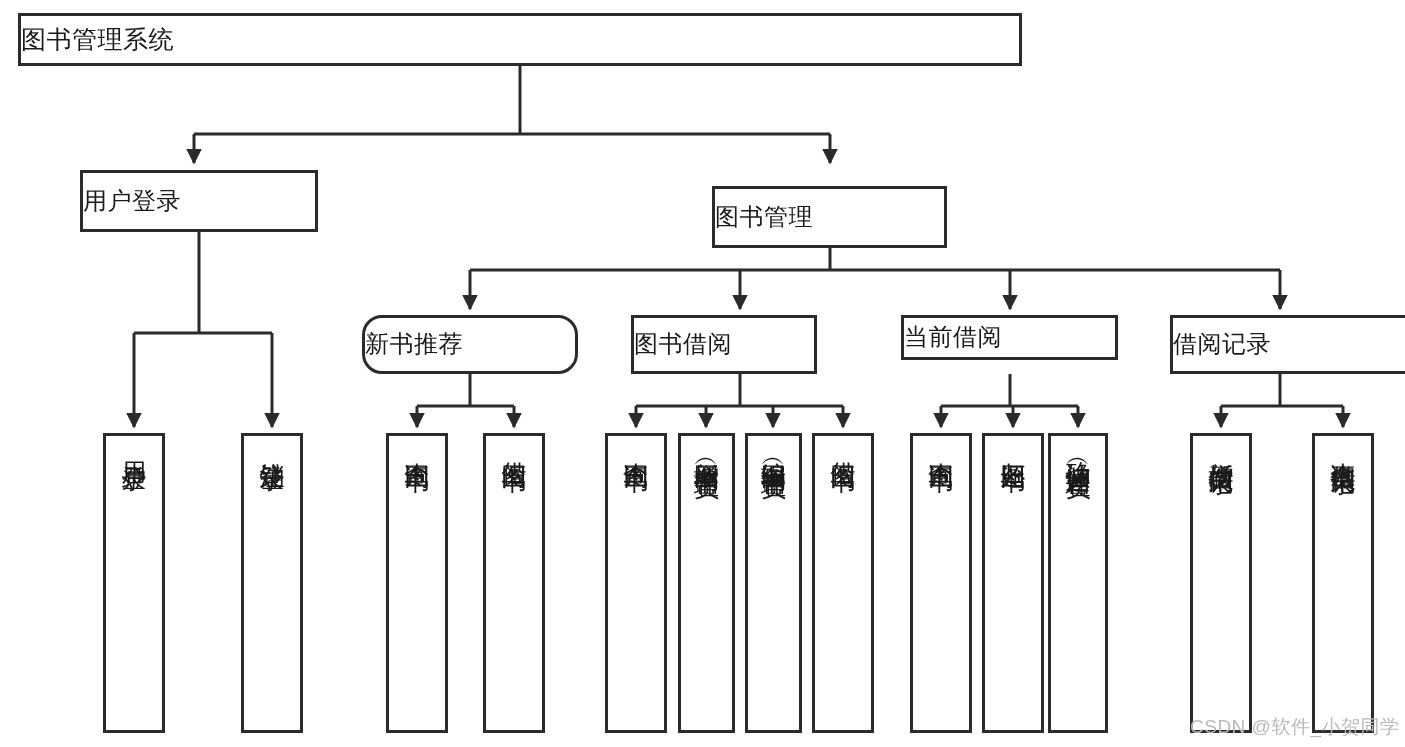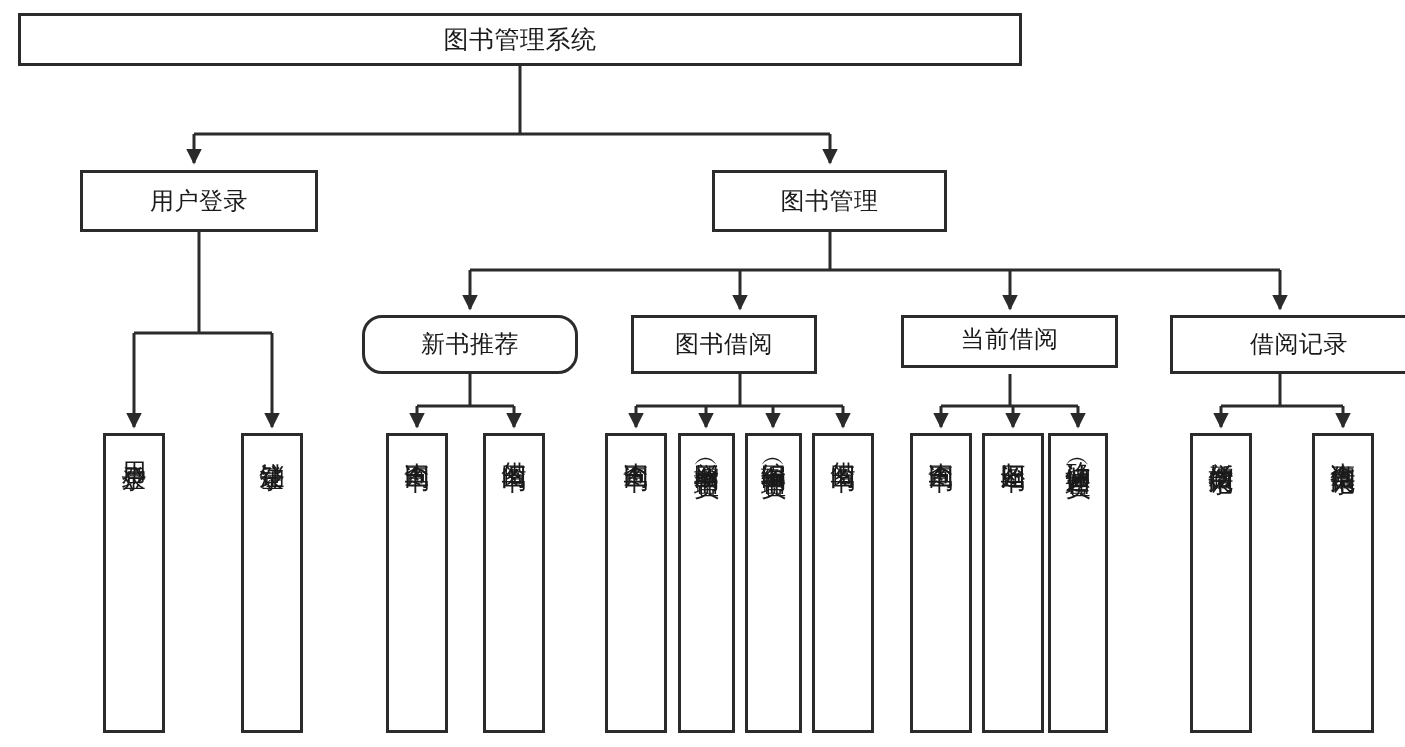--- a/index.html
+++ b/index.html
@@ -24,21 +24,20 @@
     width: 1405px;
     height: 747px;
   }
   .node {
     position: absolute;
     box-sizing: border-box;
     border: 3px solid #2b2b2b;
     background: #ffffff;
     display: flex;
     align-items: center;
-    justify-content: center;
     color: #1a1a1a;
     overflow: hidden;
   }
   .node-label {
     display: block;
     text-align: center;
     line-height: 1.18;
     white-space: nowrap;
   }
   .node.horizontal .node-label {
@@ -126,31 +125,31 @@
     </g>
   </svg>
 
   <div class="node horizontal root" style="left:18px; top:13px; width:1004px; height:53px;">
     <span class="node-label">图书管理系统</span>
   </div>
 
   <div class="node horizontal" style="left:80px; top:170px; width:238px; height:62px;">
     <span class="node-label">用户登录</span>
   </div>
-  <div class="node horizontal" style="left:712px; top:170px; width:235px; height:62px;">
+  <div class="node horizontal" style="left:712px; top:186px; width:235px; height:62px;">
     <span class="node-label">图书管理</span>
   </div>
 
   <div class="node horizontal" style="left:362px; top:315px; width:216px; height:59px;border-radius:20px;">
     <span class="node-label">新书推荐</span>
   </div>
   <div class="node horizontal" style="left:631px; top:315px; width:186px; height:59px;">
     <span class="node-label">图书借阅</span>
   </div>
-  <div class="node horizontal" style="left:901px; top:315px; width:217px; height:53px;font-family:Liberation Mono, monospace;">
+  <div class="node horizontal" style="left:901px; top:315px; width:217px; height:45px;">
     <span class="node-label">当前借阅</span>
   </div>
   <div class="node horizontal" style="left:1170px; top:315px; width:258px; height:59px;">
     <span class="node-label">借阅记录</span>
   </div>
 
   <div class="node vertical" style="left:103px; top:433px; width:62px; height:300px;">
     <span class="node-label">用户登录</span>
   </div>
   <div class="node vertical" style="left:241px; top:433px; width:62px; height:300px;">
@@ -187,14 +186,15 @@
     <span class="node-label">确认归还（管理员）</span>
   </div>
 
   <div class="node vertical" style="left:1190px; top:433px; width:62px; height:300px;">
     <span class="node-label">新增借阅记录</span>
   </div>
   <div class="node vertical" style="left:1312px; top:433px; width:62px; height:300px;">
     <span class="node-label">查询借阅记录</span>
   </div>
 
+  <div class="watermark">CSDN @软件_小贺同学</div>
 
 </div>
 
 </body></html>

